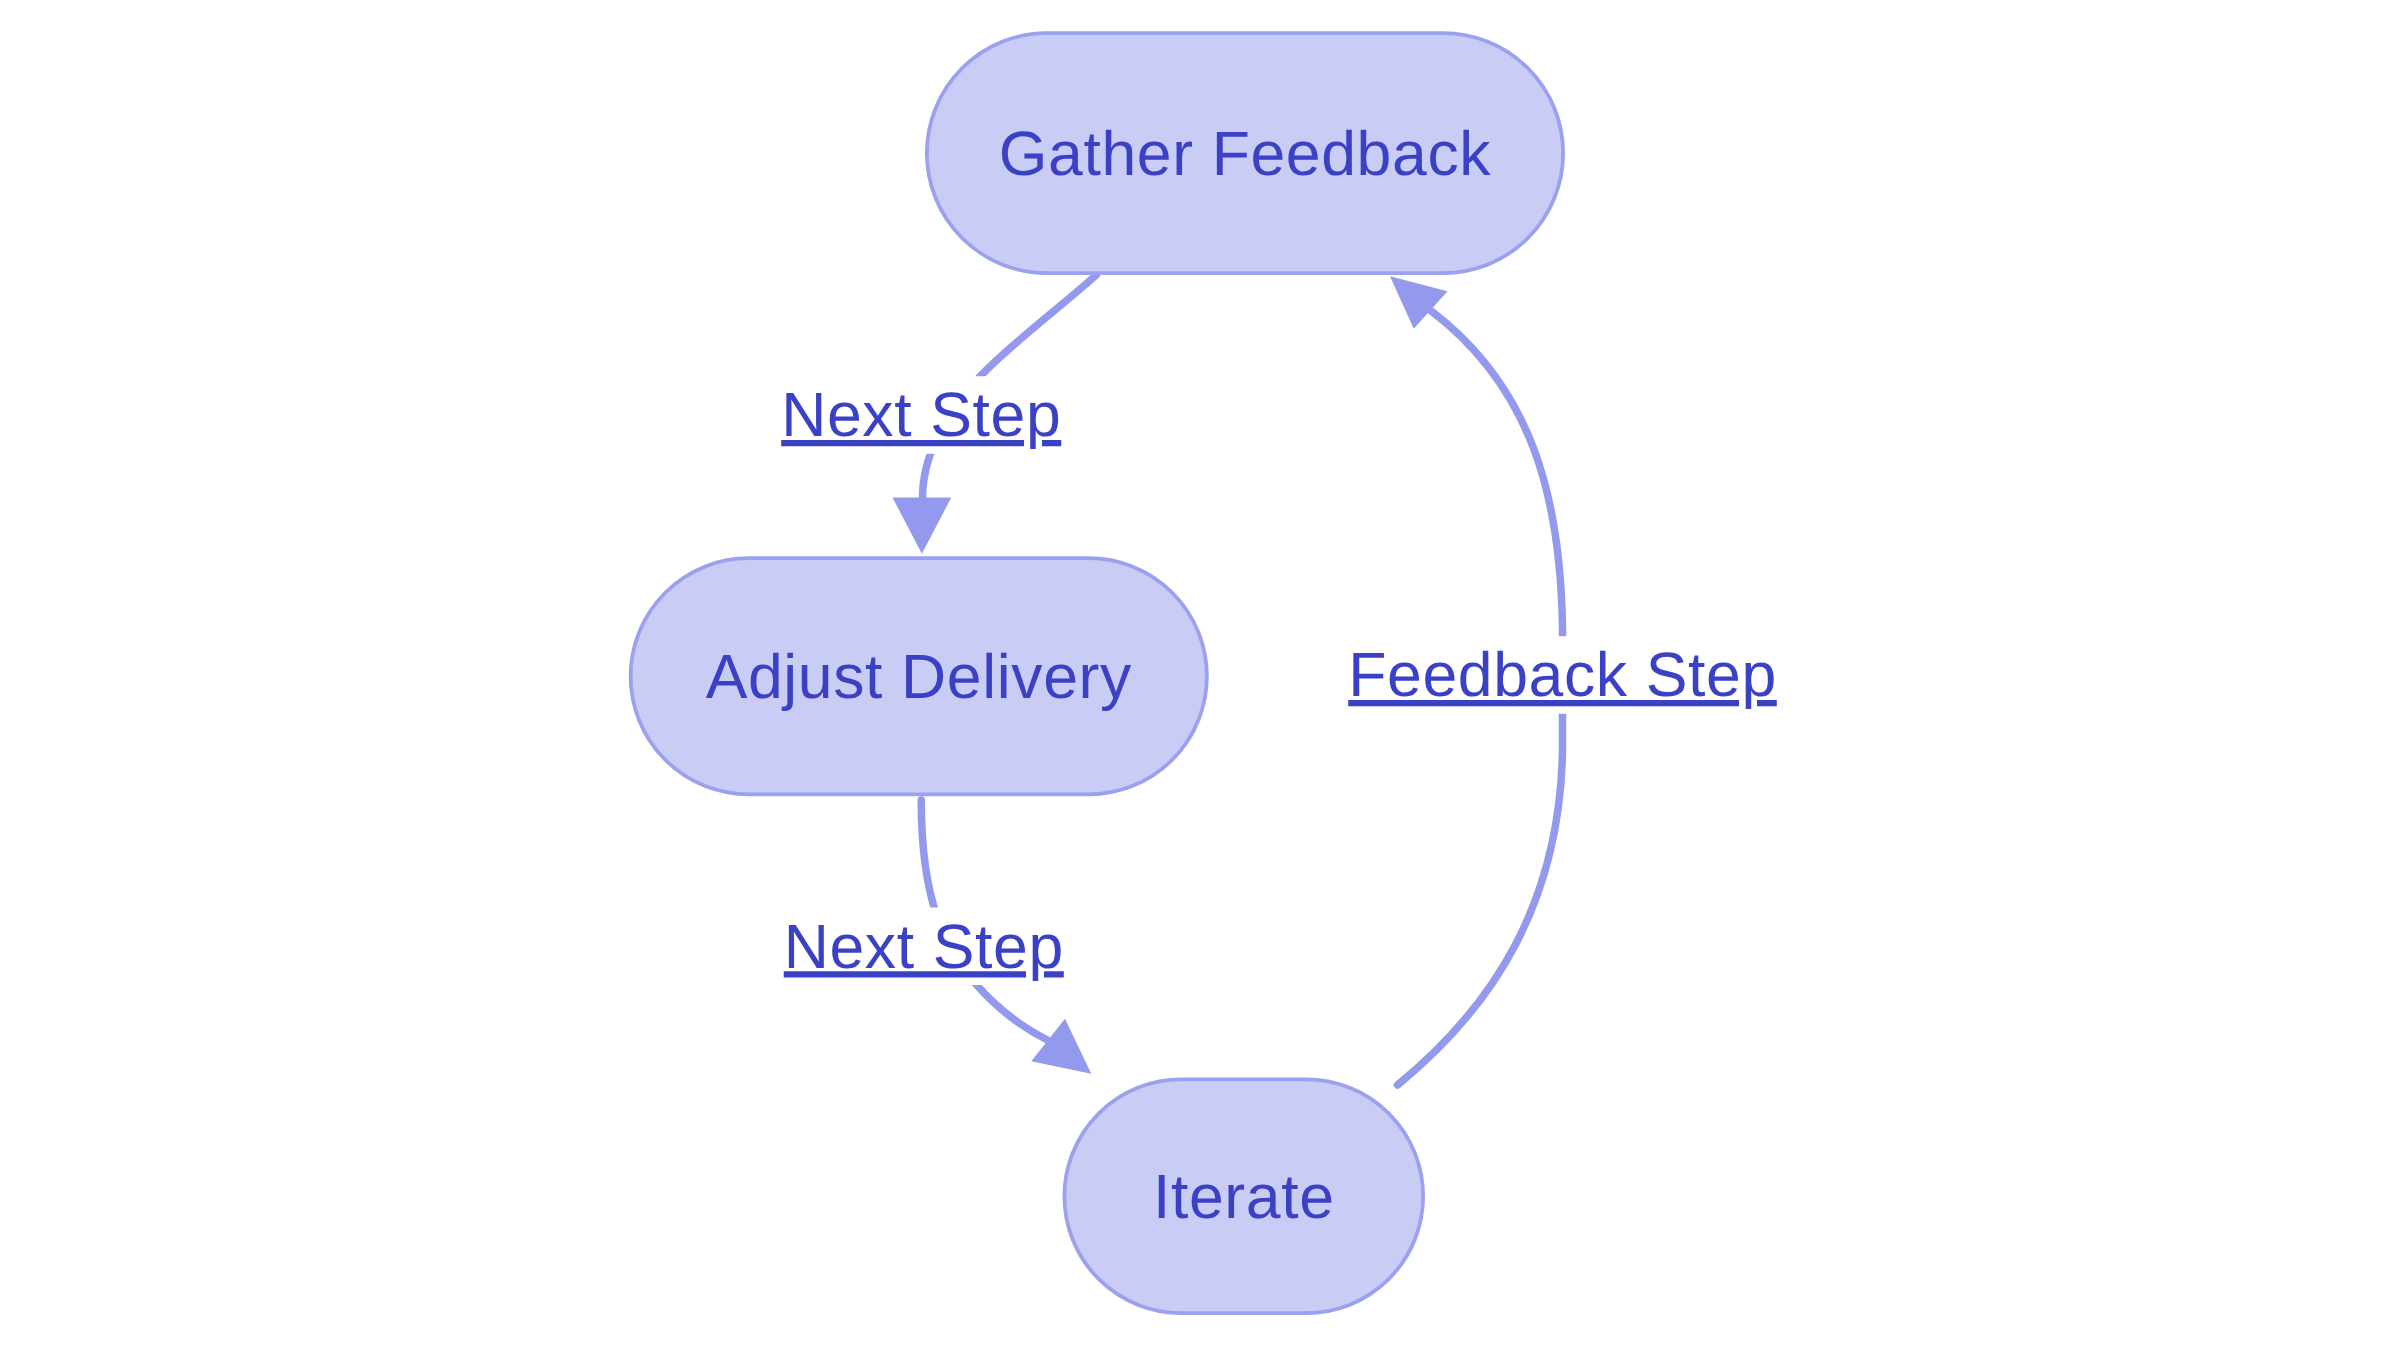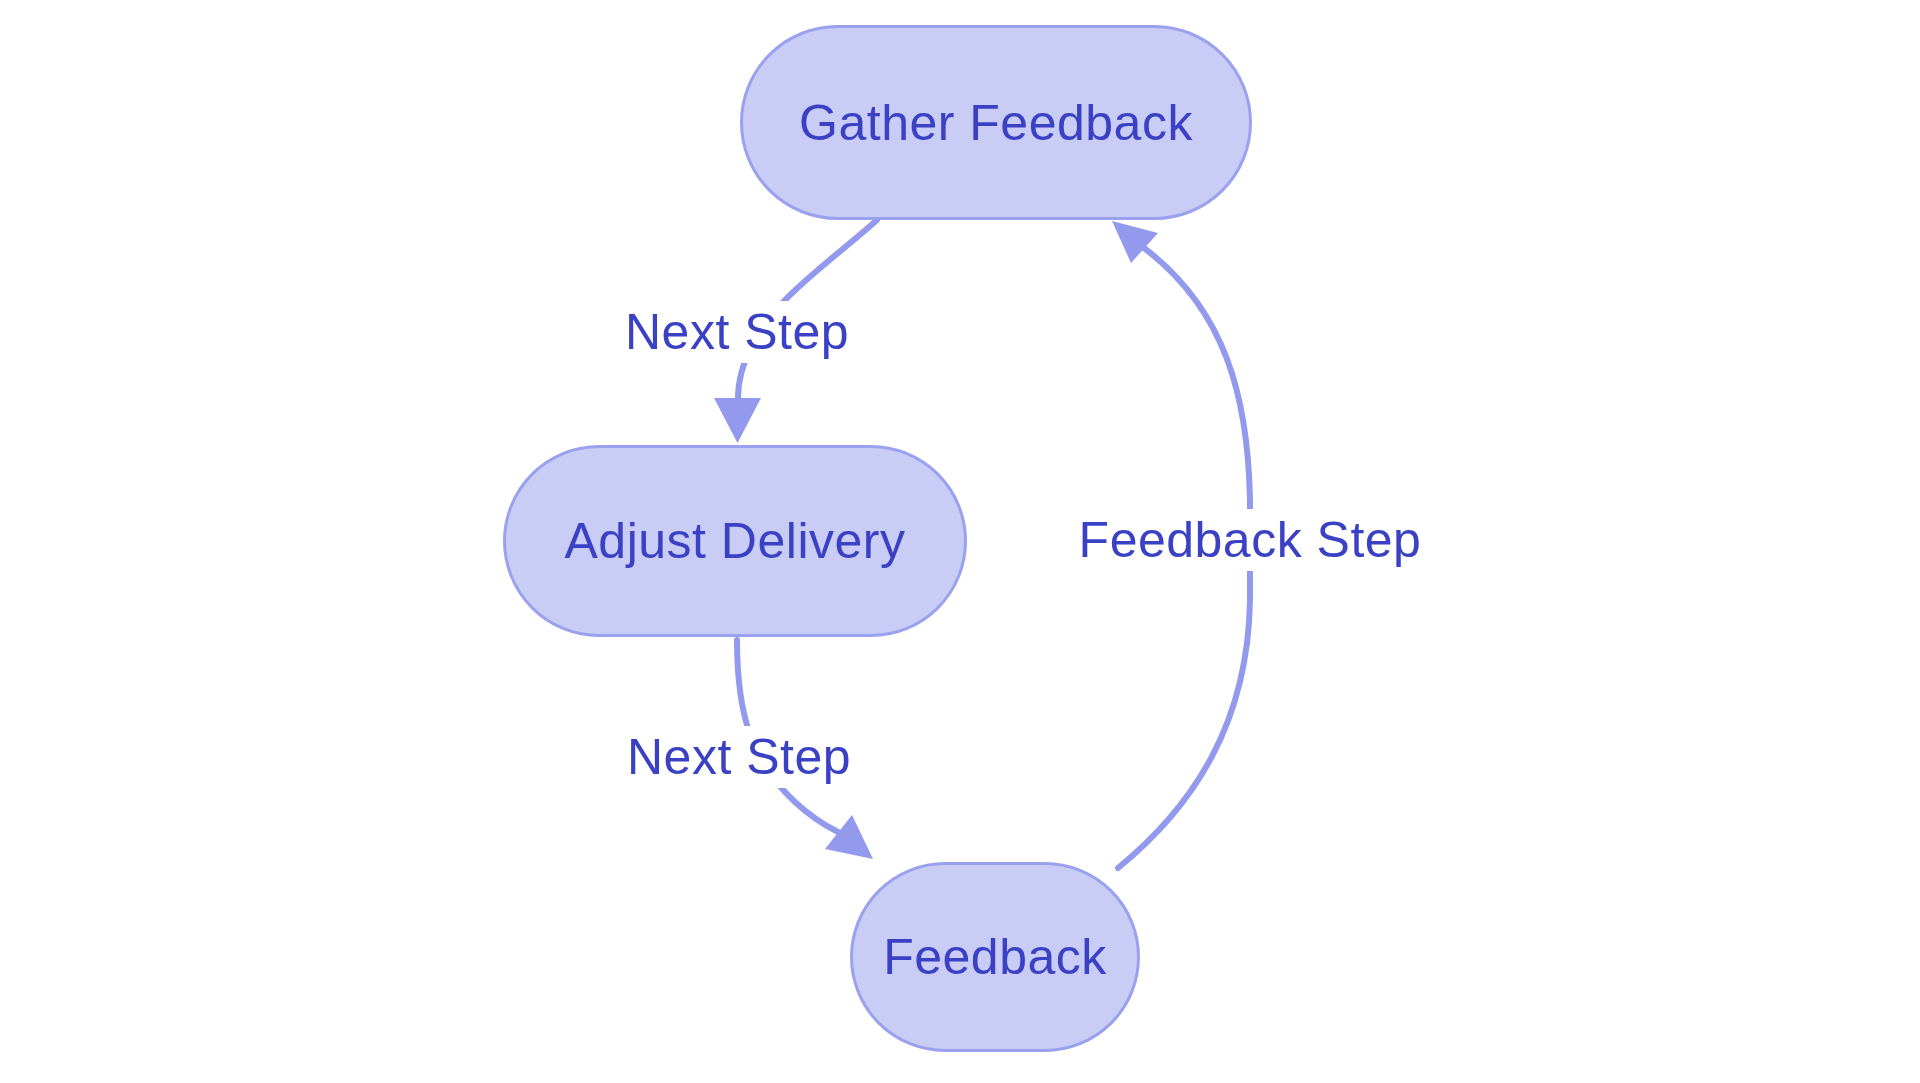--- a/index.html
+++ b/index.html
@@ -52,20 +52,21 @@
   .edge-label {
     position: absolute;
     transform: translate(-50%, -50%);
     background: var(--bg, #ffffff);
     color: var(--text, #3B41C5);
     font-size: 50px;
     font-weight: 400;
     letter-spacing: 0.5px;
     padding: 2px 10px;
     white-space: nowrap;
+    text-decoration: underline;
   }
   .label-1 { left: 737px;  top: 332px; }
   .label-2 { left: 739px;  top: 757px; }
   .label-3 { left: 1250px; top: 540px; }
 </style>
 </head>
 <body>
 
 <div class="stage">
 
@@ -83,21 +84,21 @@
 
   <div class="node node-adjust">
     <span>Adjust Delivery</span>
   </div>
 
   <div class="node node-gather">
     <span>Gather Feedback</span>
   </div>
 
   <div class="node node-iterate">
-    <span>Feedback</span>
+    <span>Iterate</span>
   </div>
 
   <div class="edge-label label-1">Next Step</div>
 
   <div class="edge-label label-2">Next Step</div>
 
   <div class="edge-label label-3">Feedback Step</div>
 
 </div>
 

